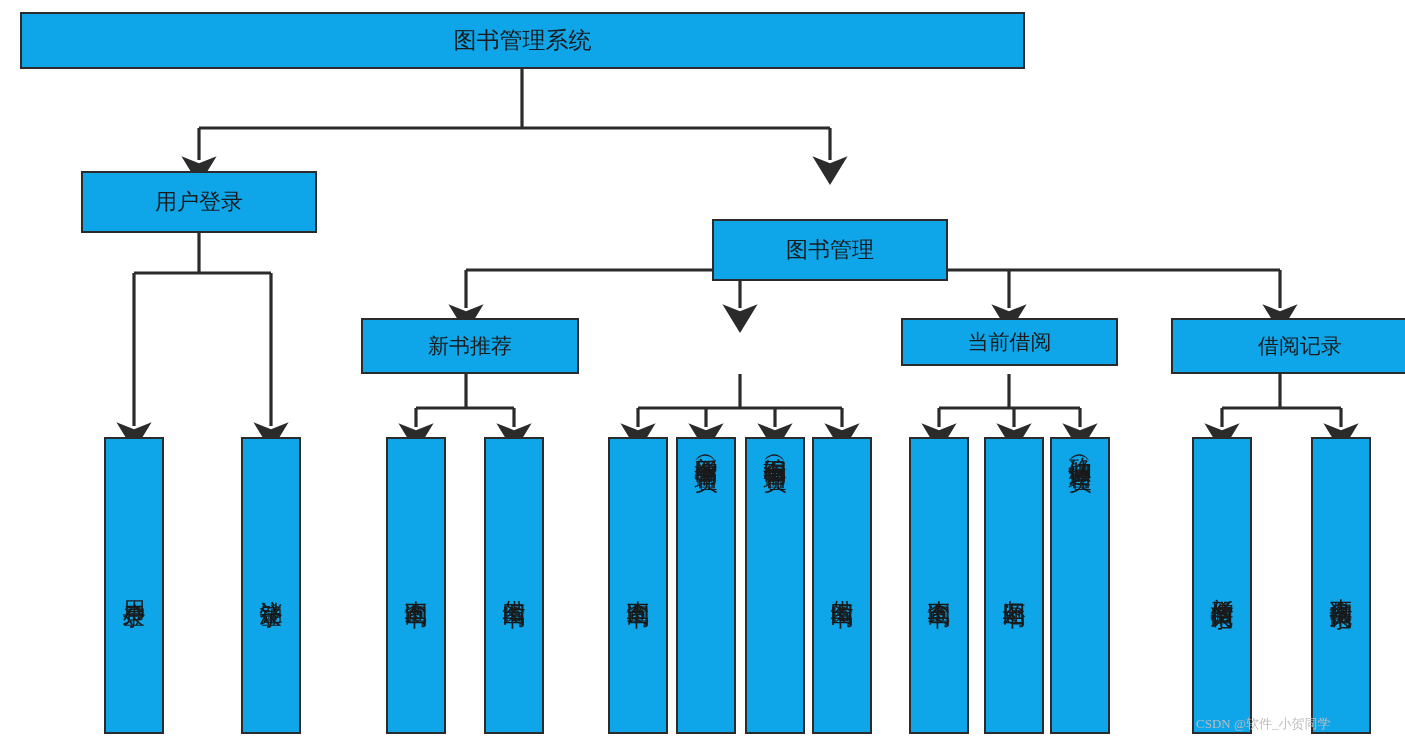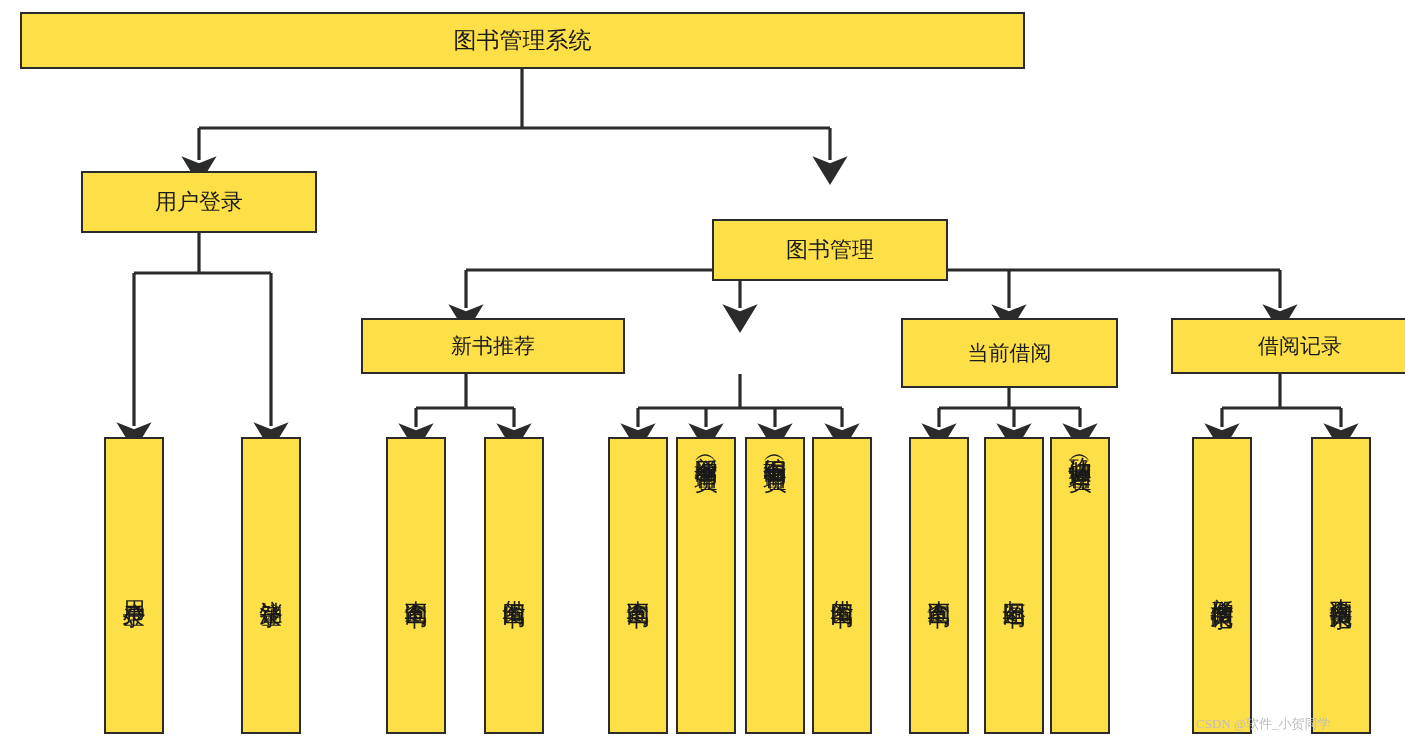--- a/index.html
+++ b/index.html
@@ -21,21 +21,21 @@
   #edges {
     position: absolute;
     left: 0;
     top: 0;
     width: 1405px;
     height: 747px;
   }
   .node {
     position: absolute;
     box-sizing: border-box;
-    background: #fde047;
+    background: #0ea5e9;
     border: 2.5px solid #2b2b2b;
     display: flex;
     align-items: center;
     justify-content: center;
     z-index: 3;
   }
   .node .label {
     color: #1a1a1a;
     text-align: center;
     line-height: 1.18;
@@ -129,24 +129,24 @@
     <span class="label">图书管理系统</span>
   </div>
 
   <div class="node lvl2" style="left: 81px; top: 171px; width: 236px; height: 62px;">
     <span class="label">用户登录</span>
   </div>
   <div class="node lvl2" style="left: 712px; top: 171px; width: 236px; height: 62px; margin-top: 48px;">
     <span class="label">图书管理</span>
   </div>
 
-  <div class="node lvl3" style="left: 361px; top: 318px; width: 264px; height: 56px;">
+  <div class="node lvl3" style="left: 361px; top: 318px; width: 218px; height: 56px;">
     <span class="label">新书推荐</span>
   </div>
-  <div class="node lvl3" style="left: 901px; top: 318px; width: 217px; height: 70px;">
+  <div class="node lvl3" style="left: 901px; top: 318px; width: 217px; height: 48px;">
     <span class="label">当前借阅</span>
   </div>
   <div class="node lvl3" style="left: 1171px; top: 318px; width: 258px; height: 56px;">
     <span class="label">借阅记录</span>
   </div>
 
   <div class="node leaf centered" style="left: 104px; top: 437px; width: 60px; height: 297px;">
     <span class="label">用户登录</span>
   </div>
   <div class="node leaf centered" style="left: 241px; top: 437px; width: 60px; height: 297px;">

